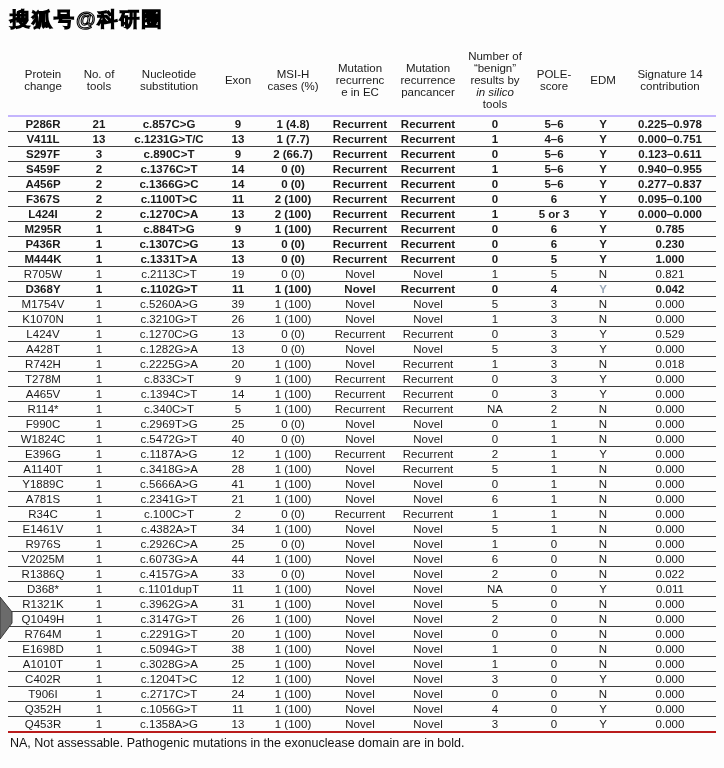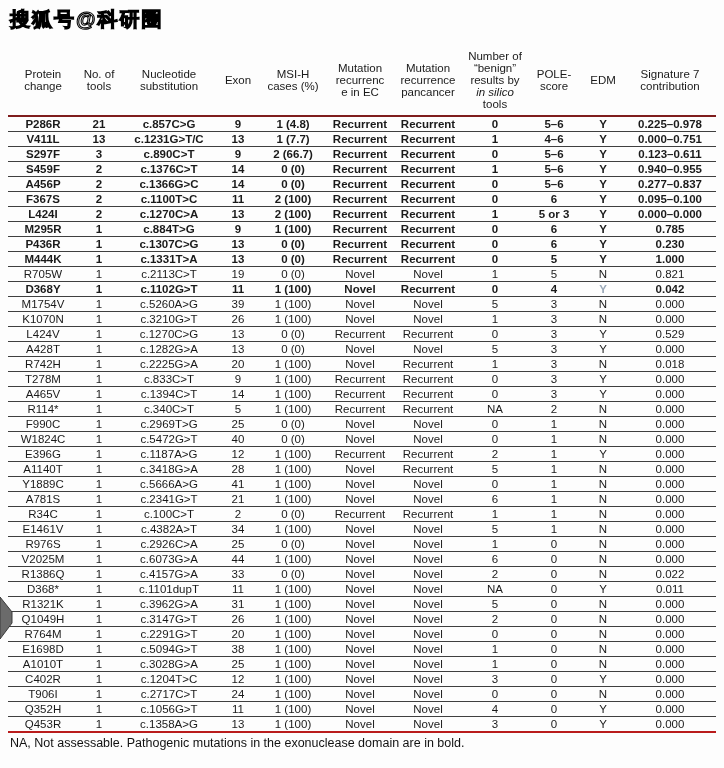--- a/index.html
+++ b/index.html
@@ -28,21 +28,21 @@
     border-collapse: collapse;
     table-layout: fixed;
   }
   thead th {
     font-weight: normal;
     font-size: 11.5px;
     line-height: 12px;
     text-align: center;
     vertical-align: middle;
     padding: 2px 1px 5px 1px;
-    border-bottom: 2px solid #7f1d1d;
+    border-bottom: 2px solid #c4b5fd;
     white-space: pre-line;
   }
   thead th .italic { font-style: italic; }
   thead th span { display: block; white-space: pre-line; }
   tbody td {
     font-size: 11.5px;
     line-height: 12px;
     text-align: center;
     vertical-align: middle;
     padding: 1px 2px;
@@ -104,21 +104,21 @@
 e in EC</th>
         <th>Mutation
 recurrence
 pancancer</th>
         <th><span>Number of
 “benign”
 results by</span><span class="italic">in silico</span><span>tools</span></th>
         <th>POLE-
 score</th>
         <th>EDM</th>
-        <th>Signature 7
+        <th>Signature 14
 contribution</th>
       </tr>
     </thead>
     <tbody>
         <tr class="bold">
           <td>P286R</td>
           <td>21</td>
           <td>c.857C&gt;G</td>
           <td>9</td>
           <td>1 (4.8)</td>

